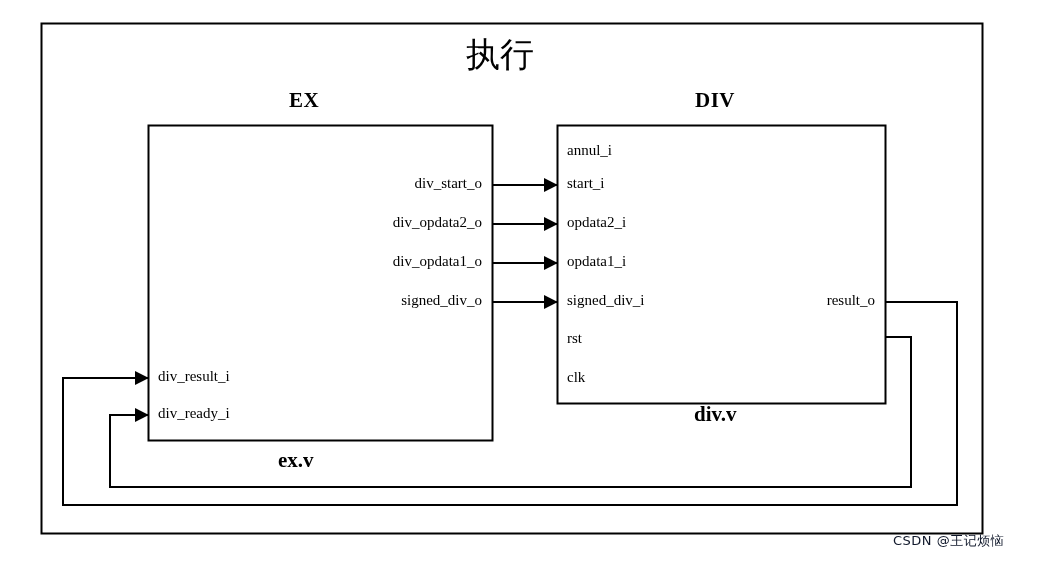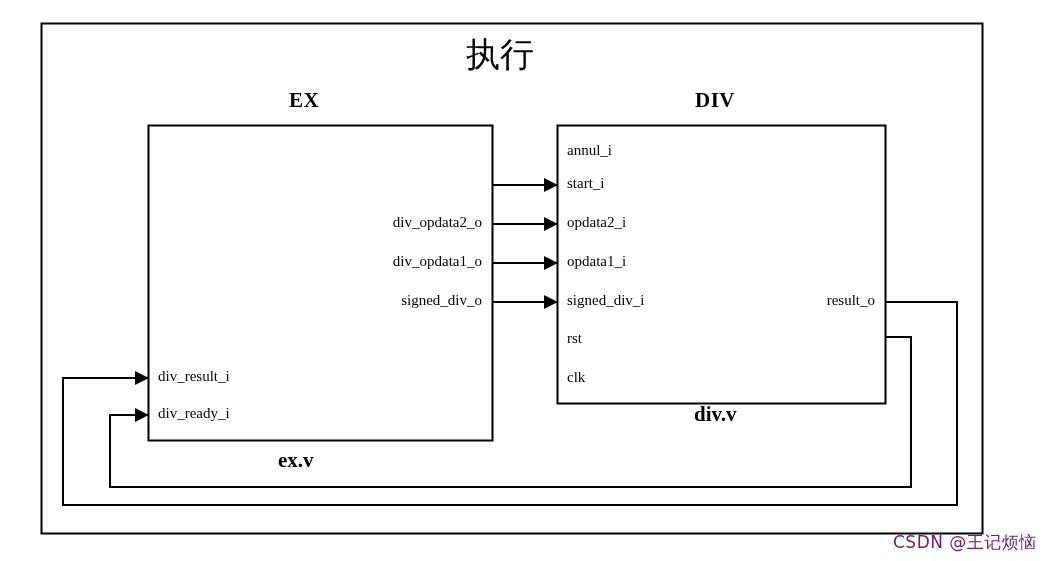--- a/index.html
+++ b/index.html
@@ -15,21 +15,21 @@
   .title-cn{
     font-size:34px;
     font-family:"DejaVu Sans","Liberation Sans",sans-serif;
     font-weight:400;
   }
   .block-title{font-size:21px;font-weight:bold;letter-spacing:0.5px;}
   .port{font-size:15px;}
   .port.right-align{text-align:right;}
   .file-cap{font-size:21px;font-weight:bold;}
   .watermark{
-    font-size:17px;color:#701a75;
+    font-size:13px;color:#0f172a;
     font-family:"DejaVu Sans","Liberation Sans",sans-serif;
     letter-spacing:0.5px;
   }
 </style>
 </head>
 <body>
 
 <div id="canvas">
 
   <svg id="svg" viewBox="0 0 1045 561" xmlns="http://www.w3.org/2000/svg">
@@ -53,20 +53,21 @@
     <path d="M 886 302 L 957 302 L 957 505 L 63 505 L 63 378 L 148 378" fill="none" stroke="#000" stroke-width="2" marker-end="url(#arrow)"></path>
 
     <path d="M 886 337 L 911 337 L 911 487 L 110 487 L 110 415 L 148 415" fill="none" stroke="#000" stroke-width="2" marker-end="url(#arrow)"></path>
   </svg>
 
   <div class="lbl title-cn" style="left:466px;top:37px;">执行</div>
 
   <div class="lbl block-title" style="left:289px;top:90px;">EX</div>
   <div class="lbl block-title" style="left:695px;top:90px;">DIV</div>
 
+  <div class="lbl port right-align" style="left:292px;top:176px;width:190px;">div_start_o</div>
   <div class="lbl port right-align" style="left:292px;top:215px;width:190px;">div_opdata2_o</div>
   <div class="lbl port right-align" style="left:292px;top:254px;width:190px;">div_opdata1_o</div>
   <div class="lbl port right-align" style="left:292px;top:293px;width:190px;">signed_div_o</div>
 
   <div class="lbl port" style="left:158px;top:369px;">div_result_i</div>
   <div class="lbl port" style="left:158px;top:406px;">div_ready_i</div>
 
   <div class="lbl file-cap" style="left:278px;top:450px;">ex.v</div>
 
   <div class="lbl port" style="left:567px;top:143px;">annul_i</div>

